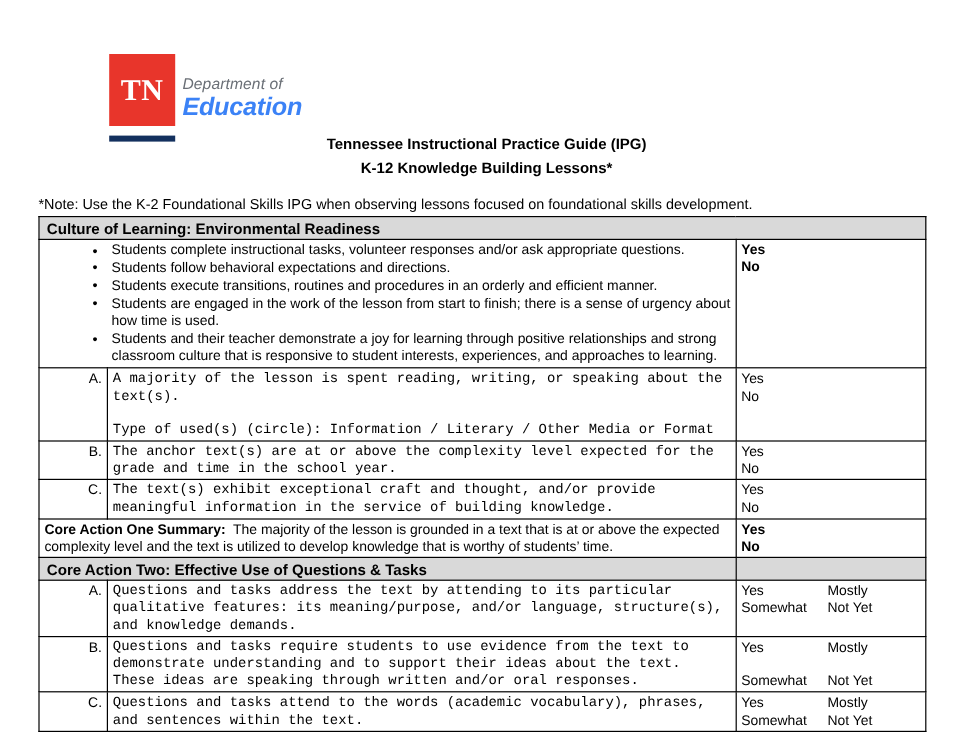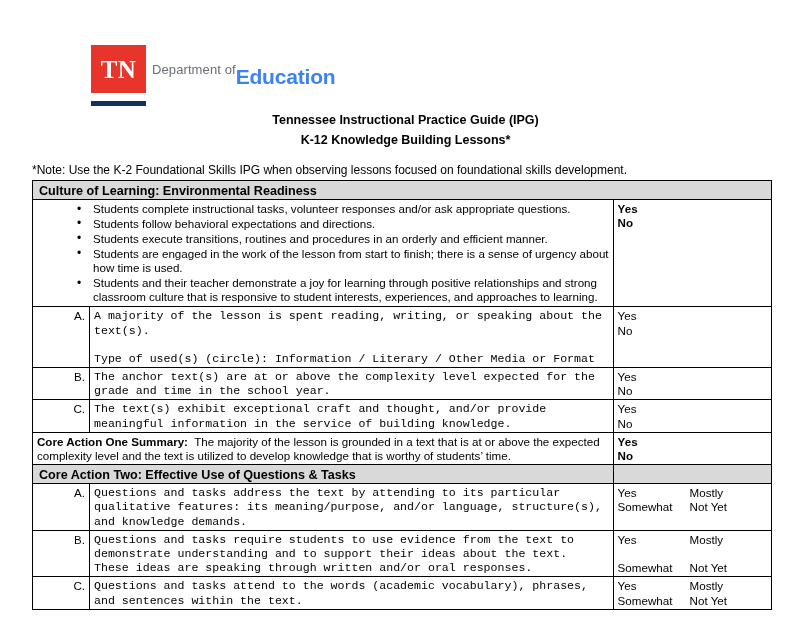--- a/index.html
+++ b/index.html
@@ -24,21 +24,21 @@
     display: flex;
     align-items: flex-start;
   }
   .logo-mark {
     width: 55px;
     display: flex;
     flex-direction: column;
   }
   .logo-square {
     width: 55px;
-    height: 48px;
+    height: 60px;
     background: #E8352B;
     display: flex;
     align-items: center;
     justify-content: center;
   }
   .logo-tn {
     font-family: "Liberation Serif", serif;
     font-weight: bold;
     font-size: 25px;
     color: #ffffff;
@@ -48,22 +48,23 @@
   .logo-rule {
     width: 55px;
     height: 5px;
     background: #13305E;
     margin-top: 8px;
   }
   .logo-text {
     margin-left: 6px;
     padding-top: 18px;
     display: flex;
-    flex-direction: row;
+    flex-direction: column;
     line-height: 1;
+    font-style: italic;
   }
   .logo-dept {
     font-size: 13px;
     color: #6a6f76;
     letter-spacing: 0.1px;
   }
   .logo-edu {
     font-size: 21px;
     font-weight: bold;
     color: #3b82f6;

